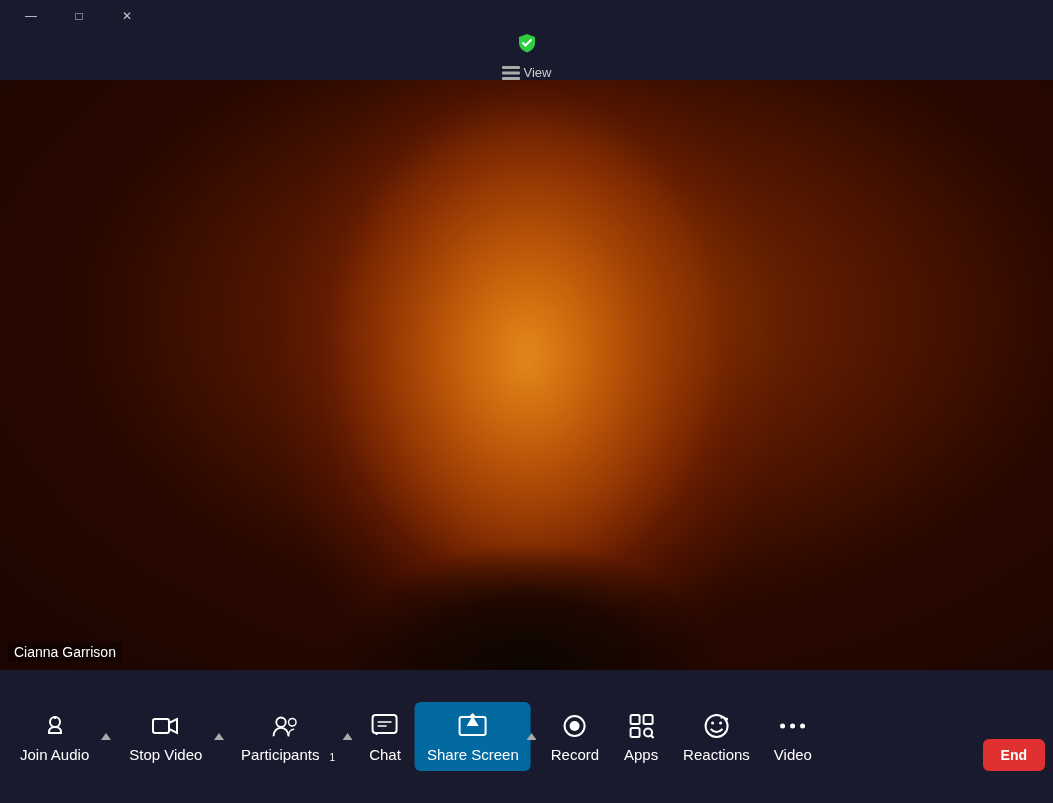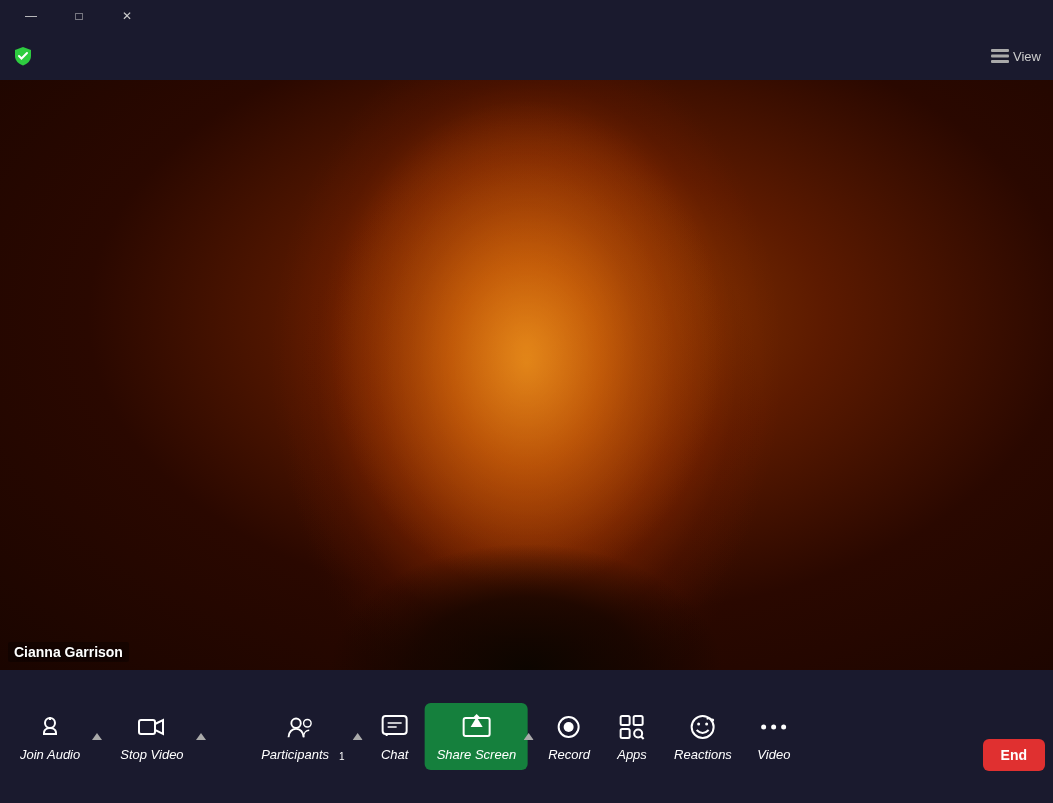--- a/index.html
+++ b/index.html
@@ -59,20 +59,21 @@
     #top-bar {
       width: 100%;
       height: 48px;
       background: #1a1a2e;
       display: flex;
       align-items: center;
       justify-content: space-between;
       padding: 0 12px;
       position: relative;
       z-index: 10;
+      flex-direction: column;
     }
     #shield-area {
       display: flex;
       align-items: center;
     }
     #view-btn {
       background: transparent;
       border: none;
       color: #ccc;
       font-size: 13px;
@@ -109,21 +110,21 @@
         radial-gradient(ellipse 400px 500px at 50% 60%, rgba(80,20,0,0.8) 0%, transparent 60%);
     }
 
     
     #name-label {
       position: absolute;
       bottom: 8px;
       left: 8px;
       color: #fff;
       font-size: 14px;
-      font-weight: 700;
+      font-weight: 400;
       text-shadow: 1px 1px 3px rgba(0,0,0,0.8);
       background: rgba(0,0,0,0.3);
       padding: 2px 6px;
       border-radius: 2px;
     }
 
     
     #toolbar {
       width: 100%;
       height: 133px;
@@ -174,40 +175,39 @@
     .tool-btn-icon {
       width: 32px;
       height: 32px;
       display: flex;
       align-items: center;
       justify-content: center;
     }
 
     .tool-btn-label {
       white-space: nowrap;
-      font-size: 13px;
+      font-size: 15px;
       color: #fff;
-      font-style: italic;
     }
 
     .caret-btn {
       background: transparent;
       border: none;
       cursor: pointer;
       color: #aaa;
       padding: 4px 2px;
       font-size: 10px;
       display: flex;
       align-items: flex-start;
       margin-left: -6px;
     }
 
     
     .tool-btn-share {
-      background: #15803d;
+      background: #0369a1;
       border-radius: 6px;
     }
 
     
     #end-btn {
       background: #e03030;
       border: none;
       border-radius: 6px;
       color: #fff;
       font-size: 14px;

